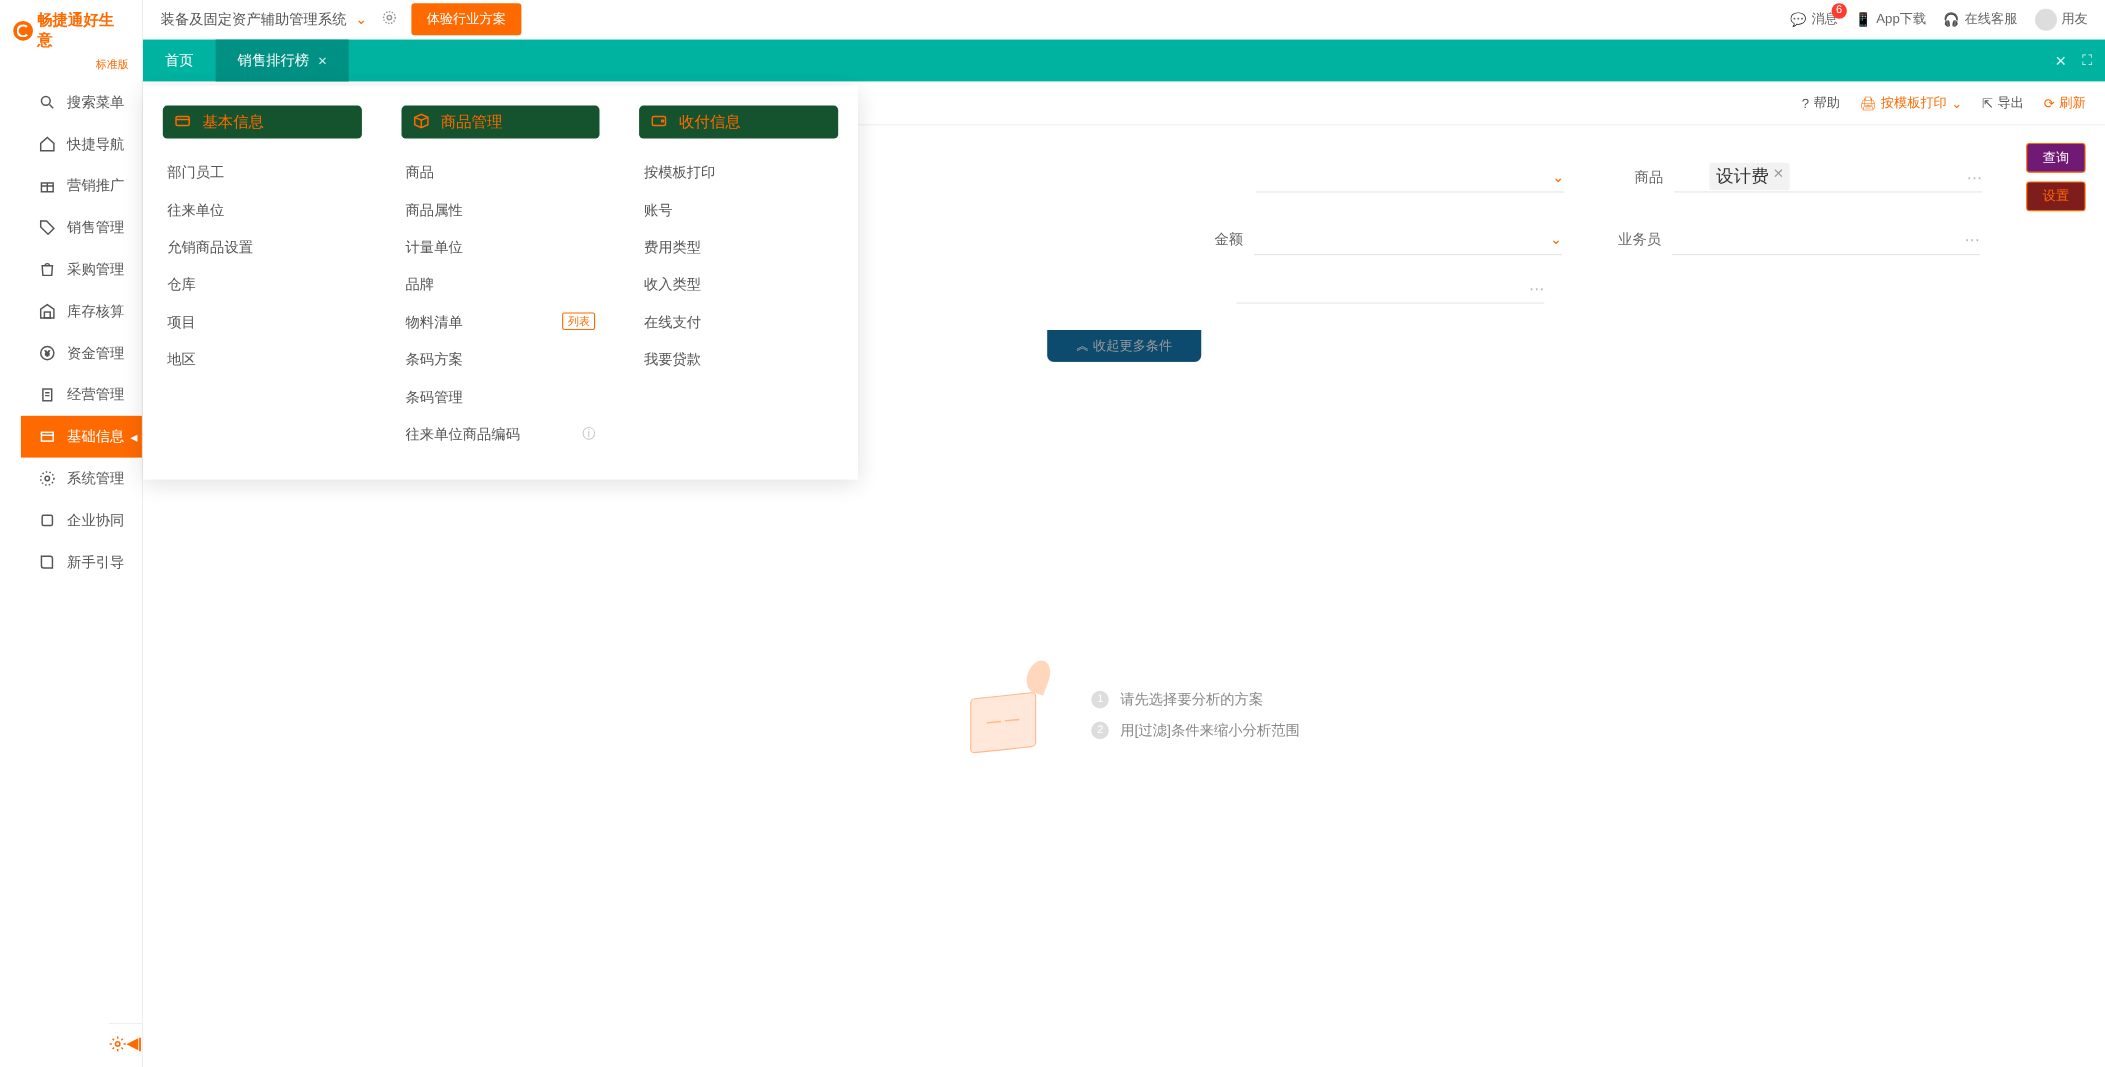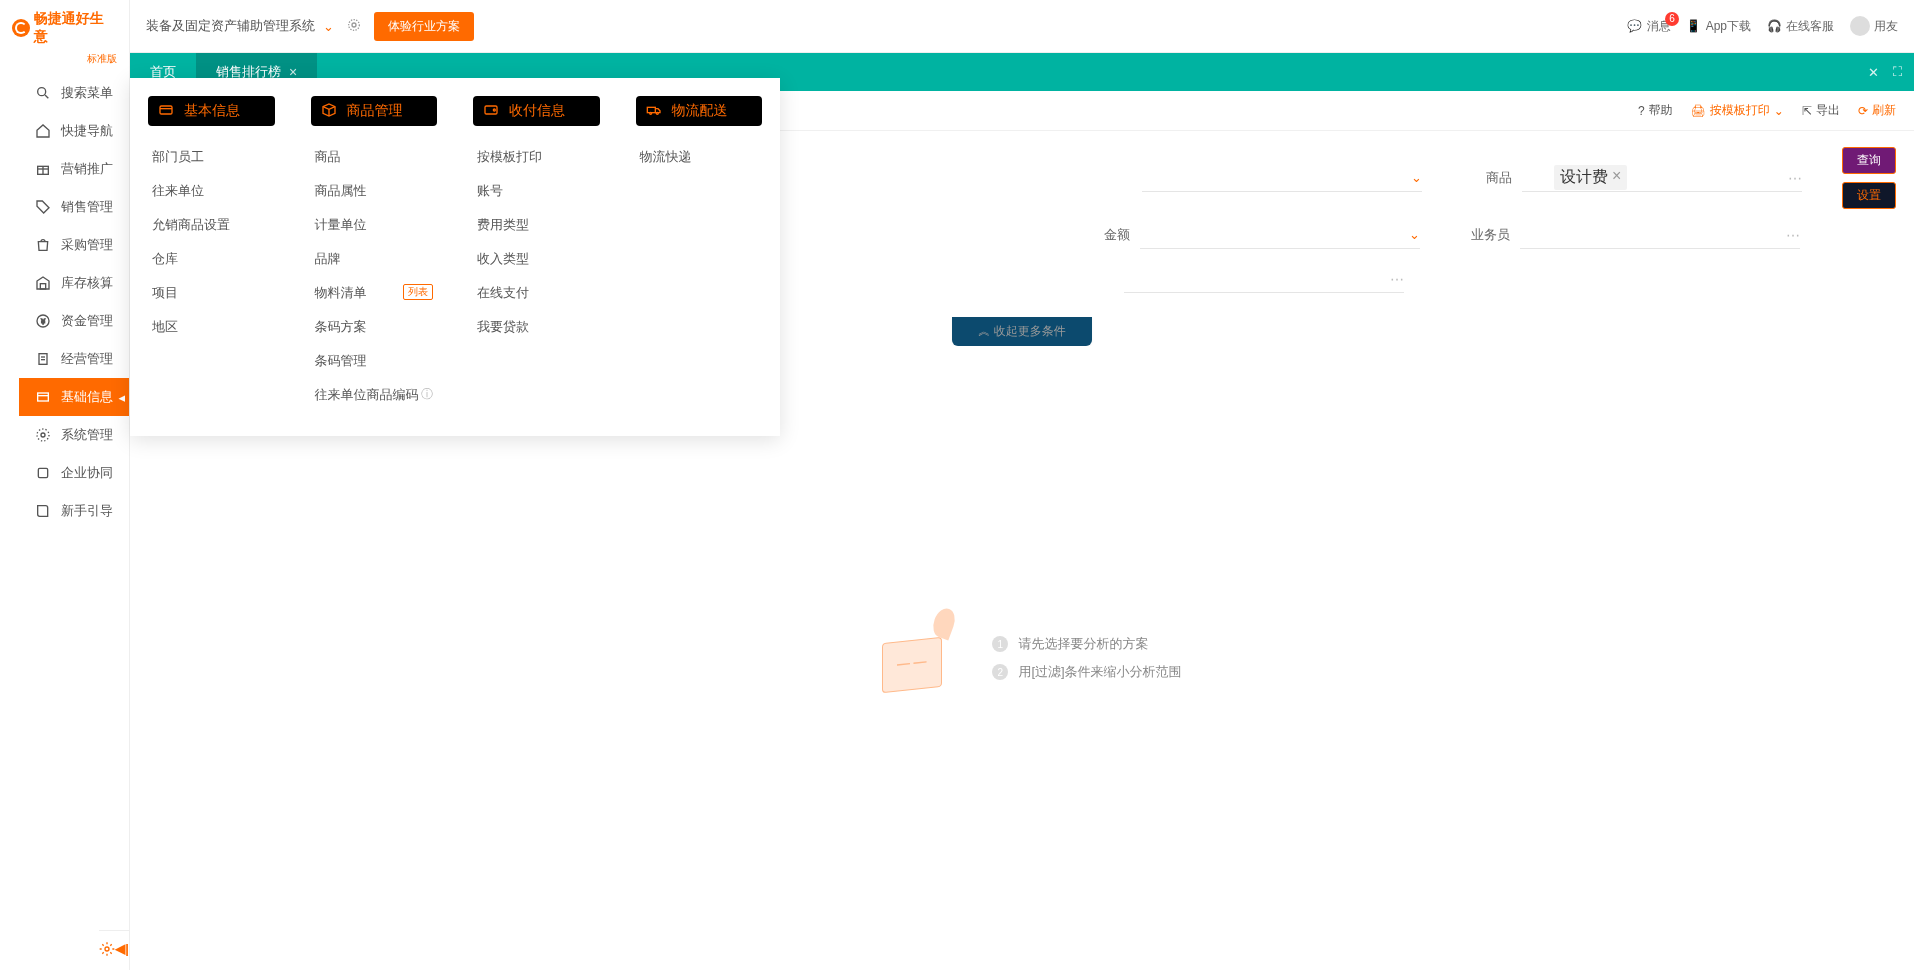--- a/index.html
+++ b/index.html
@@ -18,21 +18,21 @@
 .nav-item { display: flex; align-items: center; gap: 10px; padding: 10px 16px; cursor: pointer; color: #555; }
 .nav-item.active { background: #ff6a00; color: #fff; }
 .nav-item .ico { width: 16px; height: 16px; display: inline-flex; align-items: center; justify-content: center; }
 .nav-item.active .arrow-r { position: absolute; right: 4px; }
 .sidebar-footer { display: flex; justify-content: space-around; padding: 10px 0; border-top: 1px solid #eee; color: #ff6a00; }
 
 
 .main { flex: 1; display: flex; flex-direction: column; background: #fff; }
 
 
-.top-header { height: 53px; display: flex; align-items: center; padding: 0 16px; gap: 12px; border-bottom: 1px solid #eee; }
+.top-header { height: 36px; display: flex; align-items: center; padding: 0 16px; gap: 12px; border-bottom: 1px solid #eee; }
 .sys-select { display: flex; align-items: center; gap: 8px; font-size: 13px; color: #555; }
 .chev-down { color: #ff6a00; }
 .gear { color: #999; }
 .btn-orange { background: #ff6a00; color: #fff; border: none; padding: 6px 14px; border-radius: 3px; cursor: pointer; font-size: 12px; }
 .header-right { margin-left: auto; display: flex; align-items: center; gap: 16px; color: #666; font-size: 12px; }
 .hr-item { display: flex; align-items: center; gap: 4px; cursor: pointer; position: relative; }
 .badge { position: absolute; top: -6px; right: -8px; background: #ff3b30; color: #fff; border-radius: 8px; font-size: 10px; padding: 0 4px; line-height: 14px; }
 .avatar { width: 20px; height: 20px; background: #ddd; border-radius: 50%; display: inline-block; }
 
 
@@ -53,40 +53,40 @@
 .filter-row { display: flex; align-items: center; gap: 40px; margin-bottom: 16px; justify-content: flex-end; }
 .filter-group { display: flex; align-items: center; gap: 10px; }
 .filter-label { color: #666; width: 50px; text-align: right; }
 .filter-input-wrap { position: relative; width: 280px; border-bottom: 1px solid #e5e5e5; height: 28px; display: flex; align-items: center; }
 .tag { background: #f2f2f2; padding: 2px 6px; border-radius: 2px; font-size: 16px; display: inline-flex; align-items: flex-start; gap: 4px; margin-left: 32px; }
 .tag .x { cursor: pointer; color: #999; }
 .more-icon { color: #bbb; font-size: 14px; cursor: pointer; margin-left: auto; }
 .chev-orange { color: #ff6a00; margin-left: auto; cursor: pointer; }
 .action-btns { display: flex; flex-direction: column; gap: 8px; }
 .btn-primary { background: #701a75; color: #fff; border: 1px solid #ff6a00; padding: 4px 14px; border-radius: 3px; cursor: pointer; font-size: 12px; }
-.btn-outline { background: #0f172a; color: #ff6a00; border: 1px solid #ff6a00; padding: 4px 14px; border-radius: 3px; cursor: pointer; font-size: 12px; }
+.btn-outline { background: #7f1d1d; color: #ff6a00; border: 1px solid #ff6a00; padding: 4px 14px; border-radius: 3px; cursor: pointer; font-size: 12px; }
 
 .collapse-bar { text-align: center; padding: 6px 0; color: #999; font-size: 12px; cursor: pointer; background: #0c4a6e; border-radius: 0 0 6px 6px; width: 140px; margin: 0 auto; box-shadow: 0 1px 3px rgba(0,0,0,.05);}
 
 
 .empty { flex: 1; display: flex; flex-direction: column; align-items: center; justify-content: center; gap: 8px; color: #999; background: #fff; }
 .empty-illus { width: 100px; height: 90px; position: relative; margin-bottom: 10px;}
 .box3d { position:absolute; bottom:8px; left:20px; width:60px; height:50px; background:#ffe8d9; border:1px solid #ffb98a; transform: skewY(-6deg); border-radius:4px; }
 .box3d::after{content:"— —"; position:absolute; top:14px; left:14px; color:#ffb98a; font-weight:bold;}
 .leaf{position:absolute; top:0; right:8px; width:20px; height:30px; background:#ffd7bd; border-radius:50% 50% 0 50%; transform:rotate(20deg);}
 .empty-lines { display:flex; flex-direction:column; gap:10px; }
 .empty-line { display:flex; align-items:center; gap:10px; font-size:13px; color:#888;}
 .step-dot { width:16px; height:16px; border-radius:50%; background:#ddd; color:#fff; font-size:10px; display:flex; align-items:center; justify-content:center;}
 .empty-wrap{display:flex; align-items:center; gap:30px;}
 
 
 .mega { position: absolute; top: 78px; left: 130px; width: 650px; background: #fff; box-shadow: 0 4px 20px rgba(0,0,0,.12); z-index: 100; padding: 18px 0 24px; }
 .mega-cols { display: flex; }
 .mega-col { flex: 1; padding: 0 18px; }
-.mega-head { display: flex; align-items: flex-start; gap: 8px; padding: 6px 10px; background: #000000; color: #ff6a00; font-weight: 500; border-radius: 4px; margin-bottom: 14px; font-size: 14px;}
+.mega-head { display: flex; align-items: flex-start; gap: 8px; padding: 6px 10px; background: #14532d; color: #ff6a00; font-weight: 500; border-radius: 4px; margin-bottom: 14px; font-size: 14px;}
 .mega-head .mh-ico { width:18px; height:18px; }
 .mega-item { padding: 8px 4px; color: #555; cursor: pointer; font-size: 13px; display: flex; align-items: flex-start; justify-content: space-between;}
 .badge-sm { border: 1px solid #ff6a00; color: #ff6a00; font-size: 10px; padding: 0 4px; border-radius: 2px; }
 .q-icon{ color:#bbb; font-size:12px;}
 
 
 svg { width: 16px; height: 16px; }
 </style>
 </head>
 <body>
@@ -440,29 +440,15 @@
         <div class="mega-item">
             <span>收入类型</span>
           </div>
         <div class="mega-item">
             <span>在线支付</span>
           </div>
         <div class="mega-item">
             <span>我要贷款</span>
           </div>
       </div>
-      <div class="mega-col">
-        <div class="mega-head">
-          <span class="mh-ico"><svg viewBox="0 0 24 24" fill="none" stroke="#ff6a00" stroke-width="2">
-                <rect x="2" y="8" width="12" height="8"></rect>
-                <path d="M14 10h4l3 3v3h-7"></path>
-                <circle cx="7" cy="17" r="1.5"></circle>
-                <circle cx="17" cy="17" r="1.5"></circle>
-              </svg></span>
-          <span>物流配送</span>
-        </div>
-        <div class="mega-item">
-            <span>物流快递</span>
-          </div>
-      </div>
     </div>
   </div>
 </div>
 
 </body></html>

